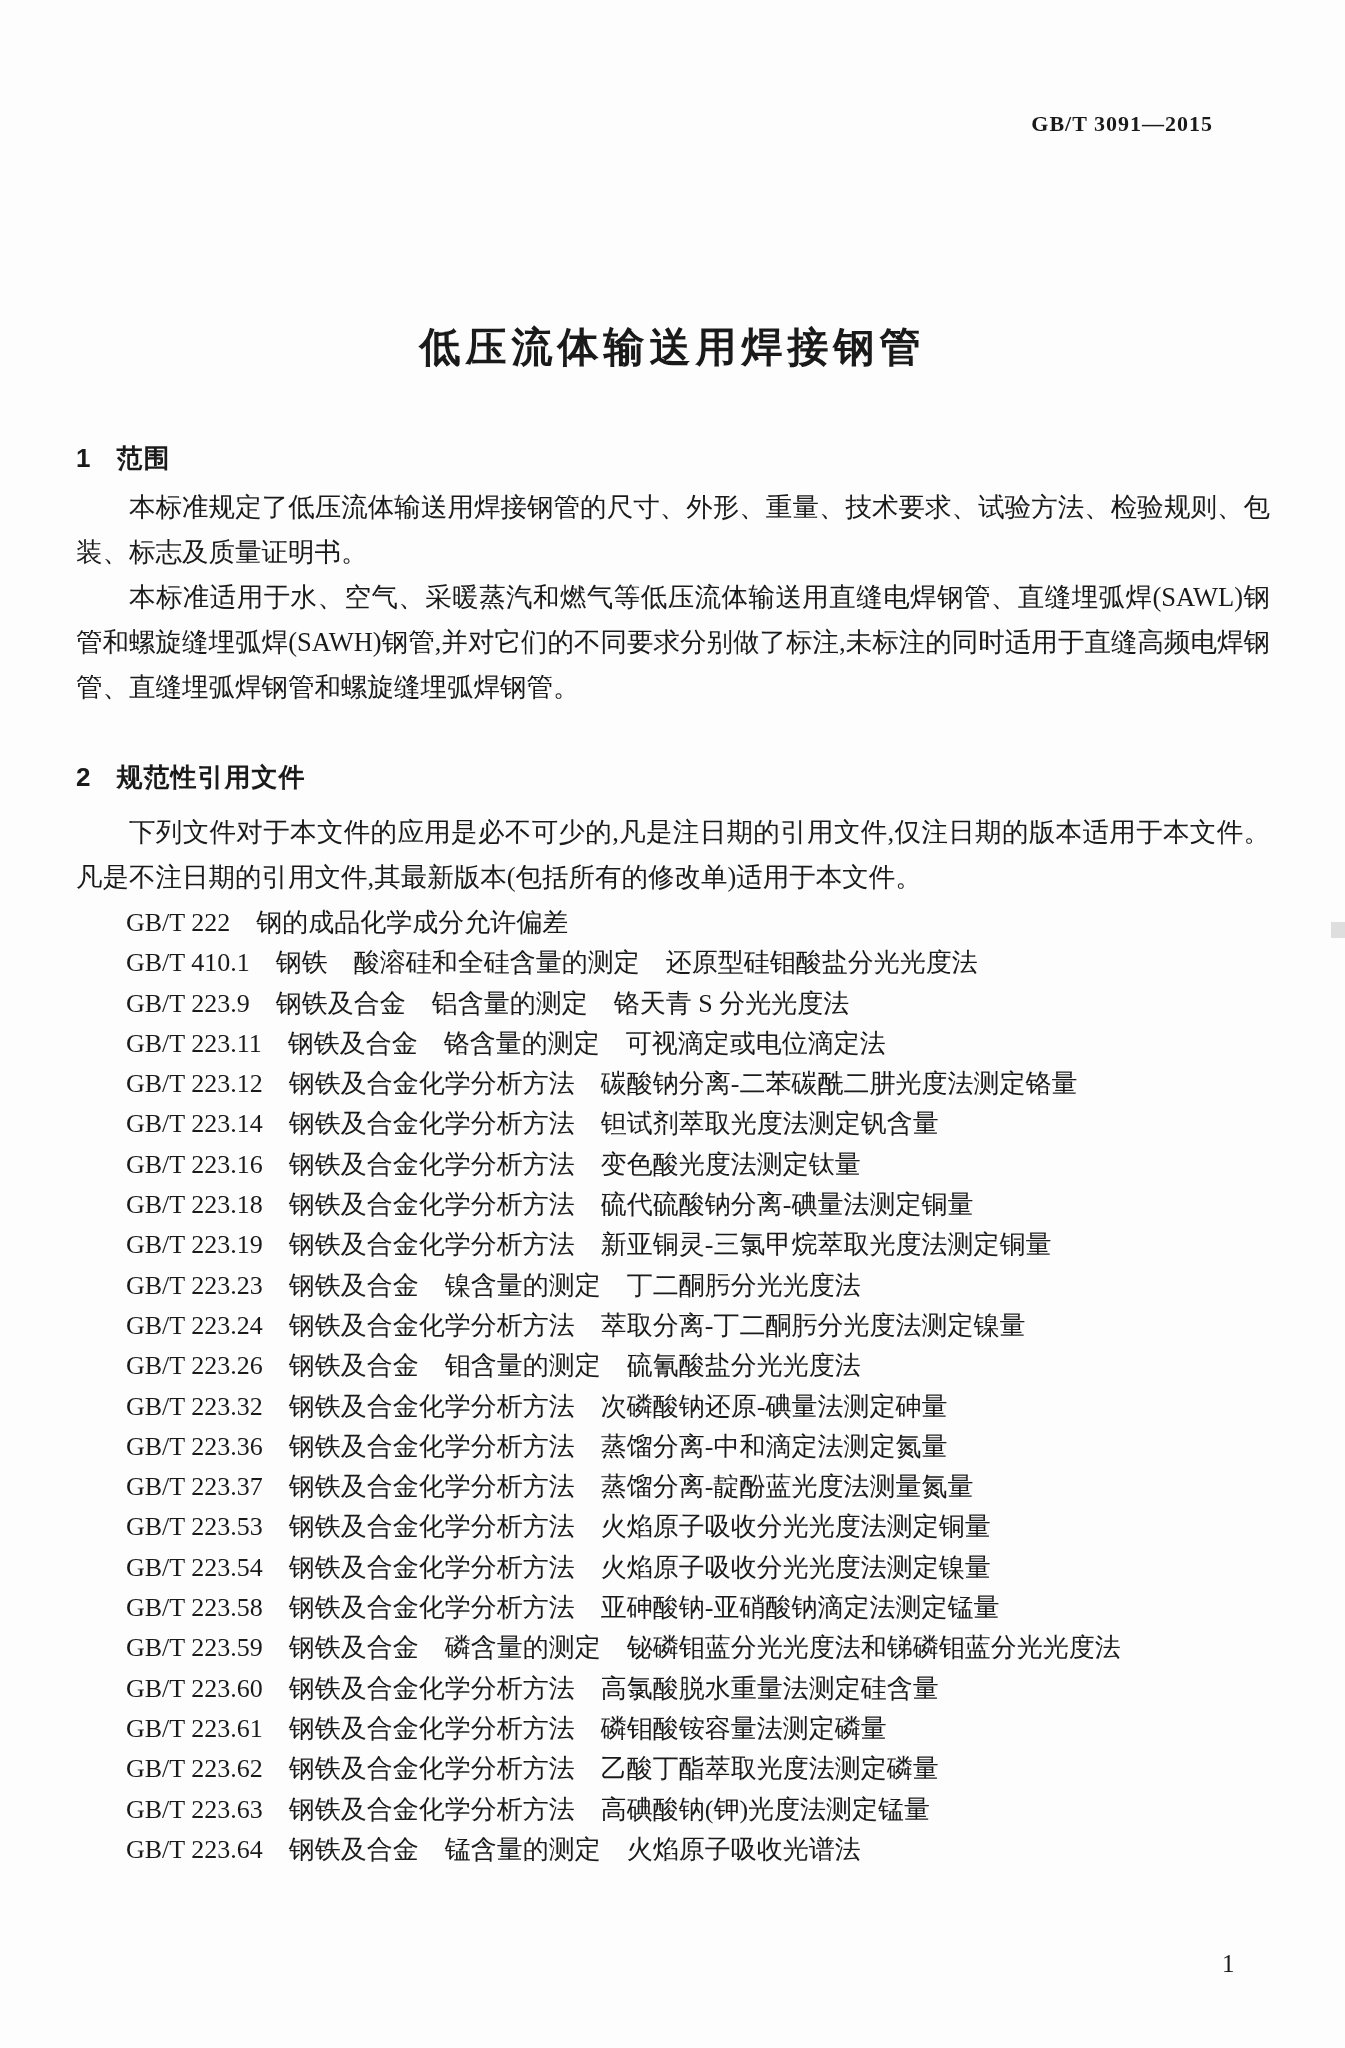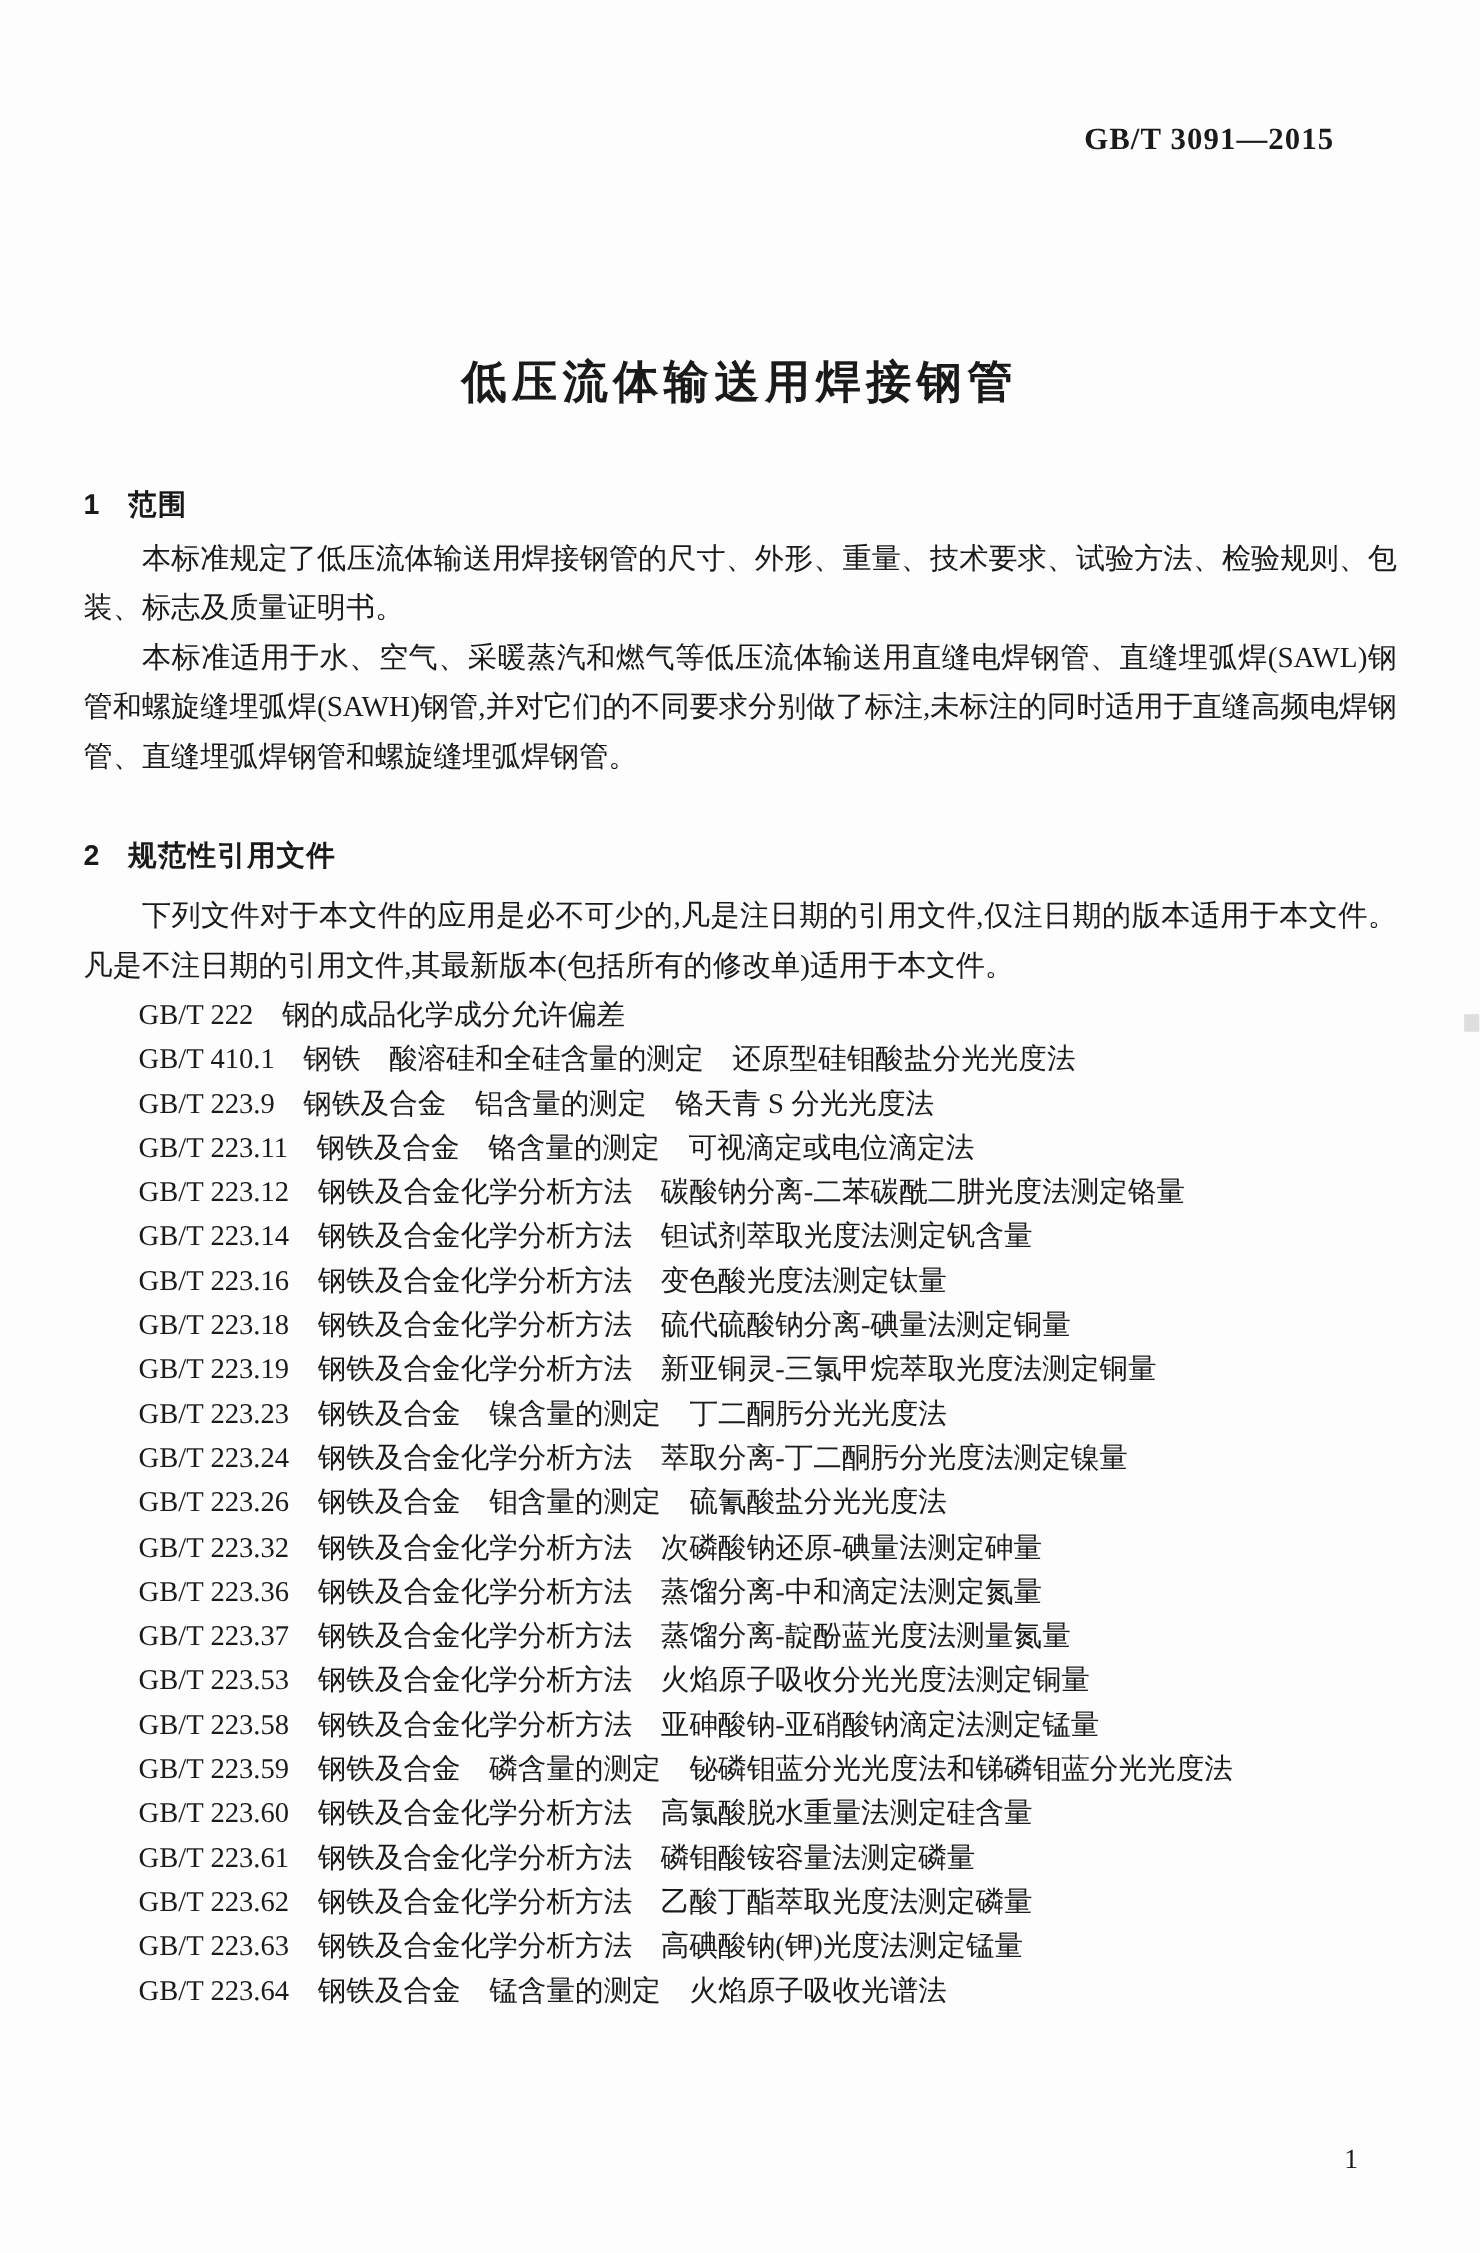--- a/index.html
+++ b/index.html
@@ -11,21 +11,21 @@
     color: #1a1a1a;
     font-family: "Liberation Serif", serif;
     overflow: hidden;
   }
   .doc-number {
     position: absolute;
     top: 111px;
     right: 132px;
     font-family: "Liberation Serif", serif;
     font-weight: bold;
-    font-size: 28px;
+    font-size: 22px;
     letter-spacing: 1px;
   }
   .doc-title {
     position: absolute;
     top: 293px;
     left: 0;
     width: 100%;
     text-align: center;
     font-family: "Liberation Sans", sans-serif;
     font-weight: bold;
@@ -155,20 +155,23 @@
     <li>
     <span class="ref-code">GB/T 223.36</span><span>钢铁及合金化学分析方法　蒸馏分离-中和滴定法测定氮量</span>
   </li>
     <li>
     <span class="ref-code">GB/T 223.37</span><span>钢铁及合金化学分析方法　蒸馏分离-靛酚蓝光度法测量氮量</span>
   </li>
     <li>
     <span class="ref-code">GB/T 223.53</span><span>钢铁及合金化学分析方法　火焰原子吸收分光光度法测定铜量</span>
   </li>
     <li>
+    <span class="ref-code">GB/T 223.54</span><span>钢铁及合金化学分析方法　火焰原子吸收分光光度法测定镍量</span>
+  </li>
+    <li>
     <span class="ref-code">GB/T 223.58</span><span>钢铁及合金化学分析方法　亚砷酸钠-亚硝酸钠滴定法测定锰量</span>
   </li>
     <li>
     <span class="ref-code">GB/T 223.59</span><span>钢铁及合金　磷含量的测定　铋磷钼蓝分光光度法和锑磷钼蓝分光光度法</span>
   </li>
     <li>
     <span class="ref-code">GB/T 223.60</span><span>钢铁及合金化学分析方法　高氯酸脱水重量法测定硅含量</span>
   </li>
     <li>
     <span class="ref-code">GB/T 223.61</span><span>钢铁及合金化学分析方法　磷钼酸铵容量法测定磷量</span>

